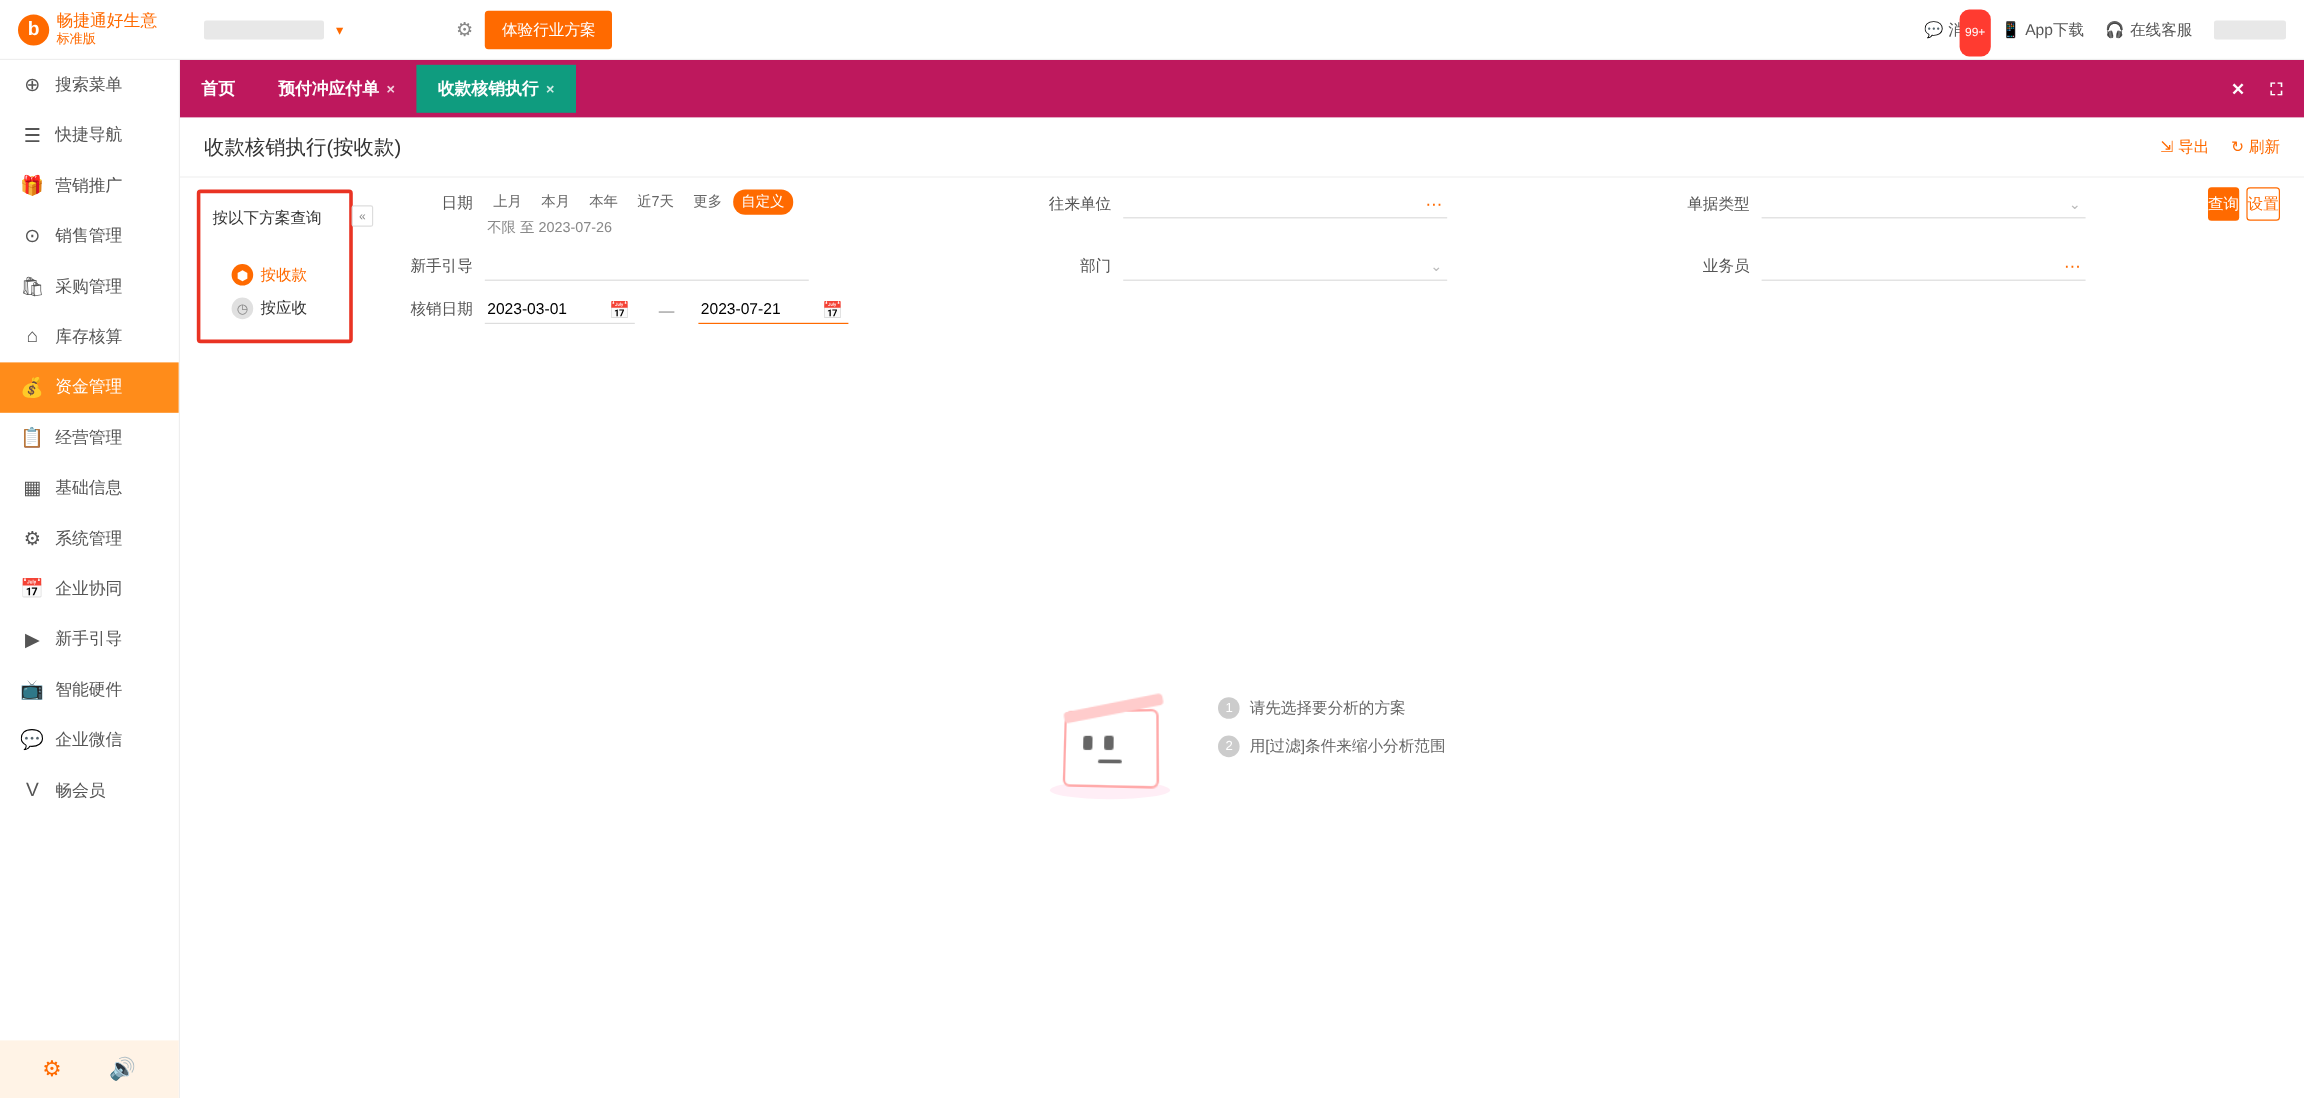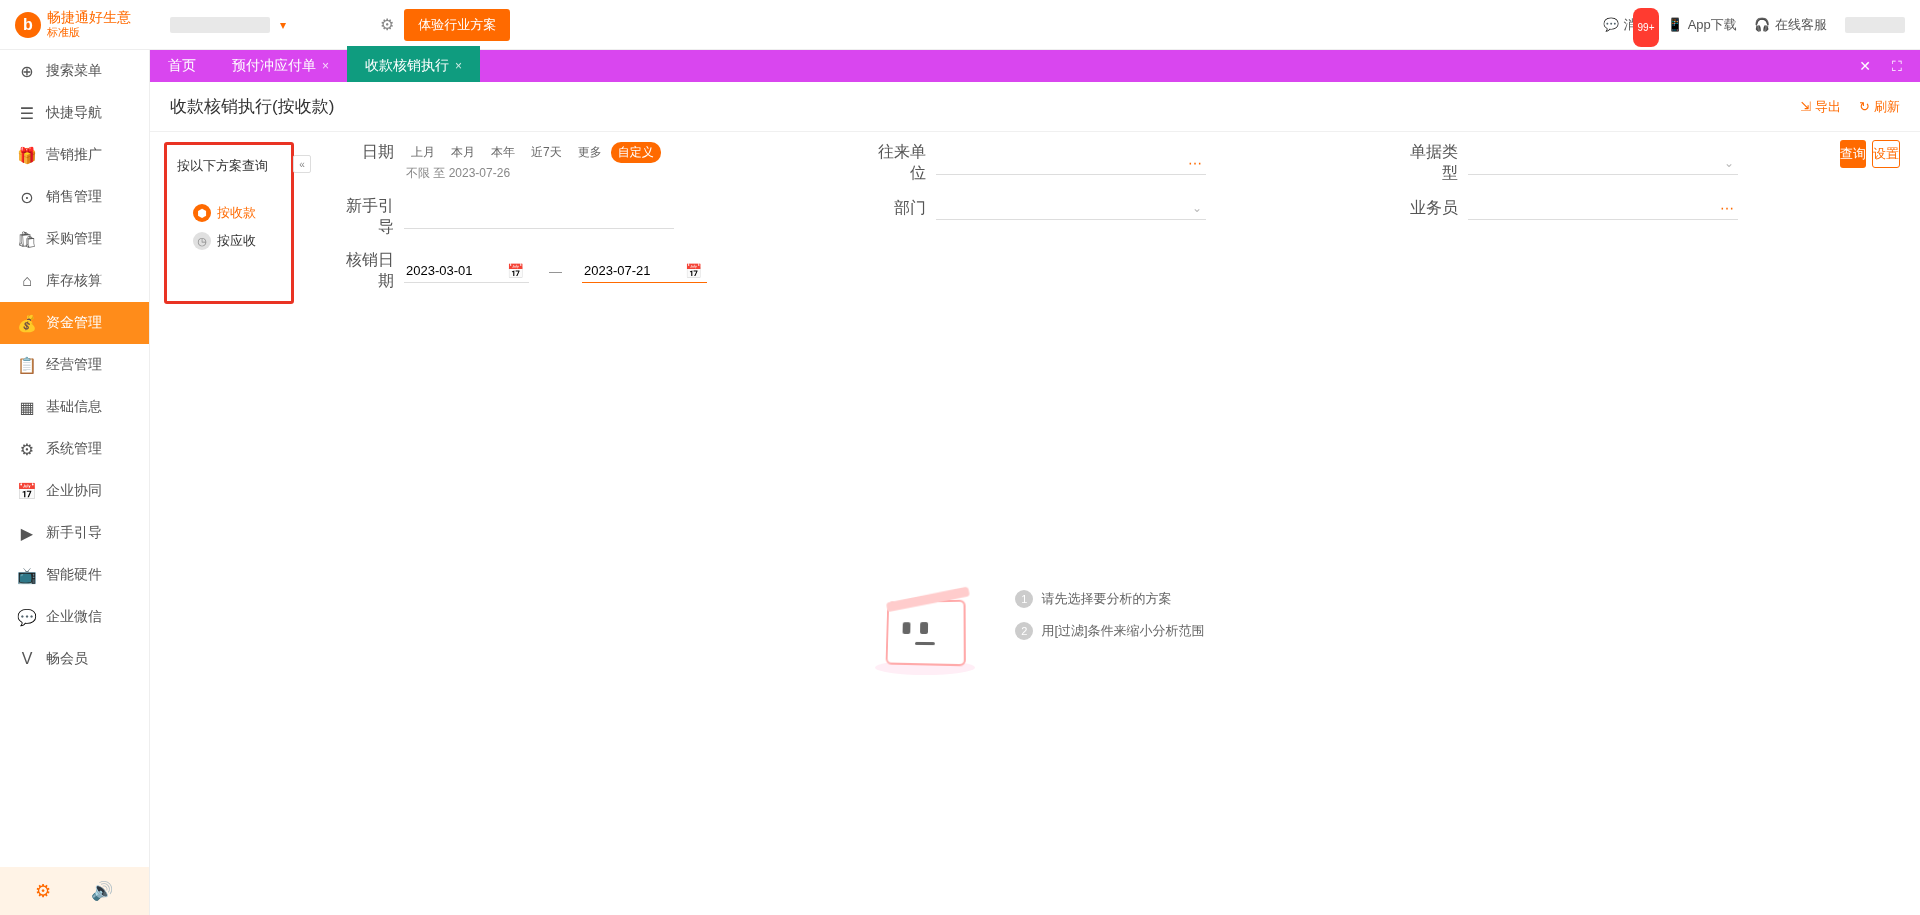--- a/index.html
+++ b/index.html
@@ -30,21 +30,21 @@
     .sidebar-item { display: flex; align-items: center; gap: 10px; padding: 12px 18px; color: #555; cursor: pointer; font-size: 14px; }
     .sidebar-item.active { background: #ff8c1a; color: #fff; }
     .sidebar-icon { width: 18px; height: 18px; display: inline-flex; align-items: center; justify-content: center; font-size: 16px; }
     .sidebar-footer { height: 48px; background: #fff3e6; display: flex; align-items: center; justify-content: space-around; padding: 0 15px; }
     .sidebar-footer-icon { color: #ff6a00; font-size: 18px; cursor: pointer; }
 
     
     .main { flex: 1; background: #f0f2f5; display: flex; flex-direction: column; position: relative; }
     
     
-    .tabs-bar { height: 32px; background: #d946ef; display: flex; align-items: center; }
+    .tabs-bar { height: 48px; background: #be185d; display: flex; align-items: center; font-weight: bold; }
     .tab { padding: 0 18px; height: 40px; display: flex; align-items: center; gap: 6px; color: #fff; font-size: 14px; cursor: pointer; }
     .tab.active { background: #0f9c7f; }
     .tab-close { font-size: 12px; opacity: 0.8; }
     .tabs-actions { margin-left: auto; display: flex; gap: 2px; padding-right: 8px; }
     .tabs-action-btn { width: 30px; height: 30px; display: flex; align-items: center; justify-content: center; color: #fff; cursor: pointer; font-size: 14px; }
 
     
     .content { flex: 1; background: #fff; margin: 0; display: flex; flex-direction: column; overflow: hidden; }
     .page-header { height: 50px; display: flex; align-items: center; padding: 0 20px; border-bottom: 1px solid #f0f0f0; }
     .page-title { font-size: 17px; color: #333; }
@@ -60,21 +60,21 @@
     .scheme-option { display: flex; align-items: center; gap: 6px; padding: 5px 0 5px 16px; font-size: 13px; cursor: pointer; }
     .scheme-option.selected { color: #ff6a00; }
     .scheme-option.selected .opt-icon { background: #ff6a00; color: #fff; }
     .opt-icon { width: 18px; height: 18px; border-radius: 50%; background: #e0e0e0; color: #888; display: inline-flex; align-items: center; justify-content: center; font-size: 11px; }
     .collapse-btn { position: absolute; right: -20px; top: 10px; width: 18px; height: 18px; border: 1px solid #ddd; background: #fff; border-radius: 2px; display: flex; align-items: center; justify-content: center; font-size: 10px; color: #888; cursor: pointer; }
 
     
     .filters { flex: 1; padding: 10px 20px 10px 40px; position: relative; }
     .filter-row { display: flex; gap: 30px; margin-bottom: 12px; align-items: flex-start; }
     .filter-field { display: flex; align-items: center; gap: 10px; }
-    .filter-label { width: 60px; text-align: right; color: #555; font-size: 16px; }
+    .filter-label { width: 60px; text-align: right; color: #555; font-size: 13px; }
     .date-options { display: flex; align-items: center; gap: 2px; flex-wrap: wrap; }
     .date-opt { padding: 2px 7px; font-size: 12px; color: #666; cursor: pointer; border-radius: 3px; }
     .date-opt.active { background: #ff6a00; color: #fff; border-radius: 10px; }
     .date-hint { font-size: 12px; color: #888; margin-top: 2px; margin-left: 72px; }
     .input-underline { border: none; border-bottom: 1px solid #ddd; padding: 4px 2px; font-size: 13px; width: 270px; background: transparent; outline: none; }
     .input-wrap { position: relative; display: inline-flex; align-items: center; }
     .input-suffix { position: absolute; right: 4px; color: #ff6a00; font-size: 14px; }
     .input-suffix.gray { color: #bbb; }
     .date-input { width: 125px; }
     .date-sep { margin: 0 10px; color: #888; }

